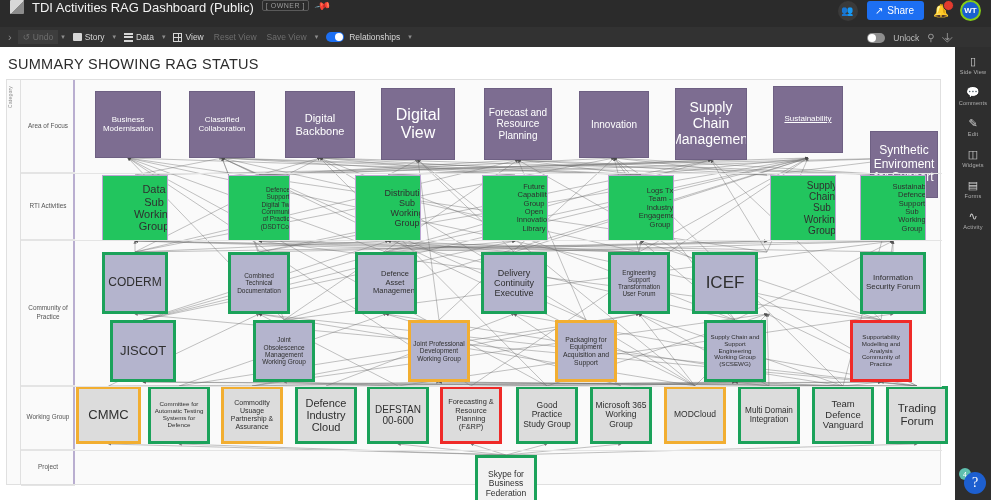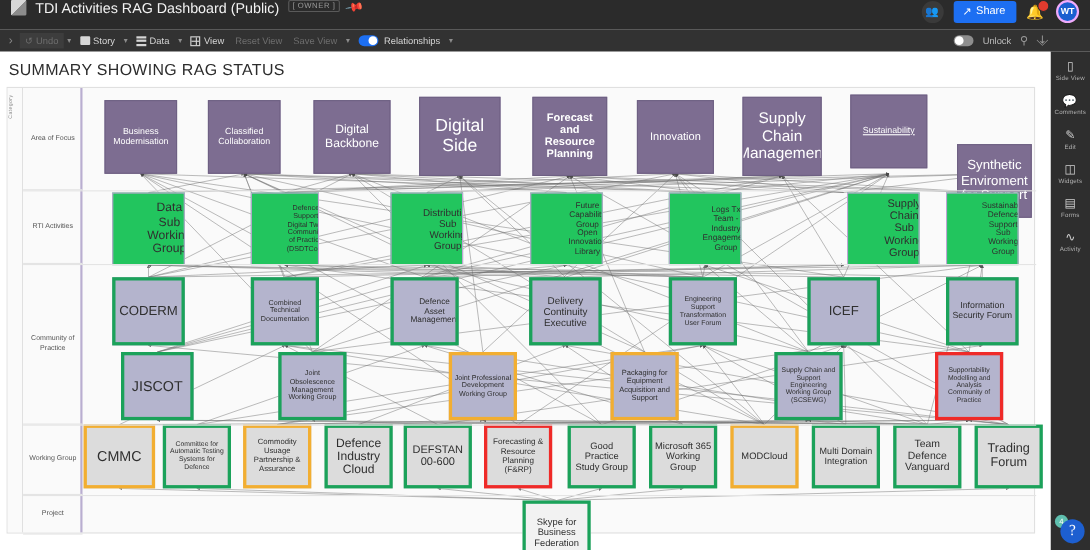--- a/index.html
+++ b/index.html
@@ -38,21 +38,21 @@
   }
   .bell-wrap { position: relative; width: 18px; height: 18px; }
   .bell-ico { color: #dcdcdc; font-size: 13px; line-height: 18px; }
   .bell-dot {
     position: absolute; right: -3px; top: -2px; width: 11px; height: 11px;
     border-radius: 50%; background: #e23b2e; border: 1px solid #2b2b2b;
   }
   .avatar {
     width: 21px; height: 21px; border-radius: 50%; background: #1a5fd0; color: #fff;
     font-size: 8px; font-weight: bold; display: flex; align-items: center; justify-content: center;
-    border: 2px solid #f0abfc;
+    border: 2px solid #84cc16;
   }
 
   
   .toolbar {
     position: absolute; left: 0; top: 27px; width: 991px; height: 20px;
     background: #323232; display: flex; align-items: center; padding: 0 4px;
     font-size: 8.5px; color: #d6d6d6;
   }
   .tb-item { display: flex; align-items: center; gap: 3px; padding: 2px 5px; cursor: pointer; white-space: nowrap; }
   .tb-item.disabled { color: #6e6e6e; }
@@ -70,21 +70,21 @@
   .grid-ico {
     width: 9px; height: 9px; display: inline-block; border: 1px solid currentColor;
     background:
       linear-gradient(currentColor,currentColor) 3.5px 0/1px 100% no-repeat,
       linear-gradient(currentColor,currentColor) 0 3.5px/100% 1px no-repeat;
   }
   .switch { width: 18px; height: 10px; border-radius: 5px; background: #1d6ff2; position: relative; cursor: pointer; }
   .switch .knob { position: absolute; width: 8px; height: 8px; border-radius: 50%; background: #fff; top: 1px; right: 1px; }
   .switch.off { background: #8e8e8e; }
   .switch.off .knob { left: 1px; right: auto; }
-  .tb-right2 { margin-left: auto; display: flex; align-items: center; gap: 8px; padding-right: 36px; color: #bdbdbd; }
+  .tb-right2 { margin-left: auto; display: flex; align-items: flex-end; gap: 8px; padding-right: 36px; color: #bdbdbd; }
   .mag-ico { font-size: 10px; color: #9a9a9a; cursor: pointer; }
   .expand-ico { font-size: 10px; color: #9a9a9a; cursor: pointer; transform: rotate(45deg); }
 
   
   .rail {
     position: absolute; right: 0; top: 47px; width: 36px; height: 453px;
     background: #2e2e2e; display: flex; flex-direction: column; align-items: center;
     padding-top: 8px; gap: 11px;
   }
   .rail-item { display: flex; flex-direction: column; align-items: center; gap: 2px; cursor: pointer; width: 100%; }
@@ -413,23 +413,23 @@
           <div class="node aof" style="left: 88px; top: 11px; width: 66px; height: 67px; font-size: 8px;">
             <span>Business Modernisation</span>
           </div>
           <div class="node aof" style="left: 182px; top: 11px; width: 66px; height: 67px; font-size: 8px;">
             <span>Classified Collaboration</span>
           </div>
           <div class="node aof" style="left: 278px; top: 11px; width: 70px; height: 67px; font-size: 11px;">
             <span>Digital Backbone</span>
           </div>
           <div class="node aof" style="left: 374px; top: 8px; width: 74px; height: 72px; font-size: 16px;">
-            <span>Digital Side</span>
-          </div>
-          <div class="node aof" style="left: 477px; top: 8px; width: 68px; height: 72px; font-size: 10px; font-weight: bold;">
+            <span>Digital View</span>
+          </div>
+          <div class="node aof" style="left: 477px; top: 8px; width: 68px; height: 72px; font-size: 10px;">
             <span>Forecast and Resource Planning</span>
           </div>
           <div class="node aof" style="left: 572px; top: 11px; width: 70px; height: 67px; font-size: 10px;">
             <span>Innovation</span>
           </div>
           <div class="node aof" style="left: 668px; top: 8px; width: 72px; height: 72px; font-size: 14px;">
             <span>Supply Chain Management</span>
           </div>
           <div class="node aof" style="left: 766px; top: 6px; width: 70px; height: 67px; font-size: 8px; text-decoration: underline;">
             <span>Sustainability</span>
@@ -466,21 +466,21 @@
           </div>
           <div class="node cop" style="left: 348px; top: 172px; width: 62px; height: 62px; font-size: 7.5px; padding-left: 20px;">
             <span>Defence Asset Management</span>
           </div>
           <div class="node cop" style="left: 474px; top: 172px; width: 66px; height: 62px; font-size: 9px;">
             <span>Delivery Continuity Executive</span>
           </div>
           <div class="node cop" style="left: 601px; top: 172px; width: 62px; height: 62px; font-size: 6.3px;">
             <span>Engineering Support Transformation User Forum</span>
           </div>
-          <div class="node cop" style="left: 727px; top: 172px; width: 66px; height: 62px; font-size: 12px;">
+          <div class="node cop" style="left: 685px; top: 172px; width: 66px; height: 62px; font-size: 17px;">
             <span>ICEF</span>
           </div>
           <div class="node cop" style="left: 853px; top: 172px; width: 66px; height: 62px; font-size: 8px;">
             <span>Information Security Forum</span>
           </div>
           <div class="node cop" style="left: 103px; top: 240px; width: 66px; height: 62px; font-size: 13px;">
             <span>JISCOT</span>
           </div>
           <div class="node cop" style="left: 246px; top: 240px; width: 62px; height: 62px; font-size: 6.5px;">
             <span>Joint Obsolescence Management Working Group</span>

